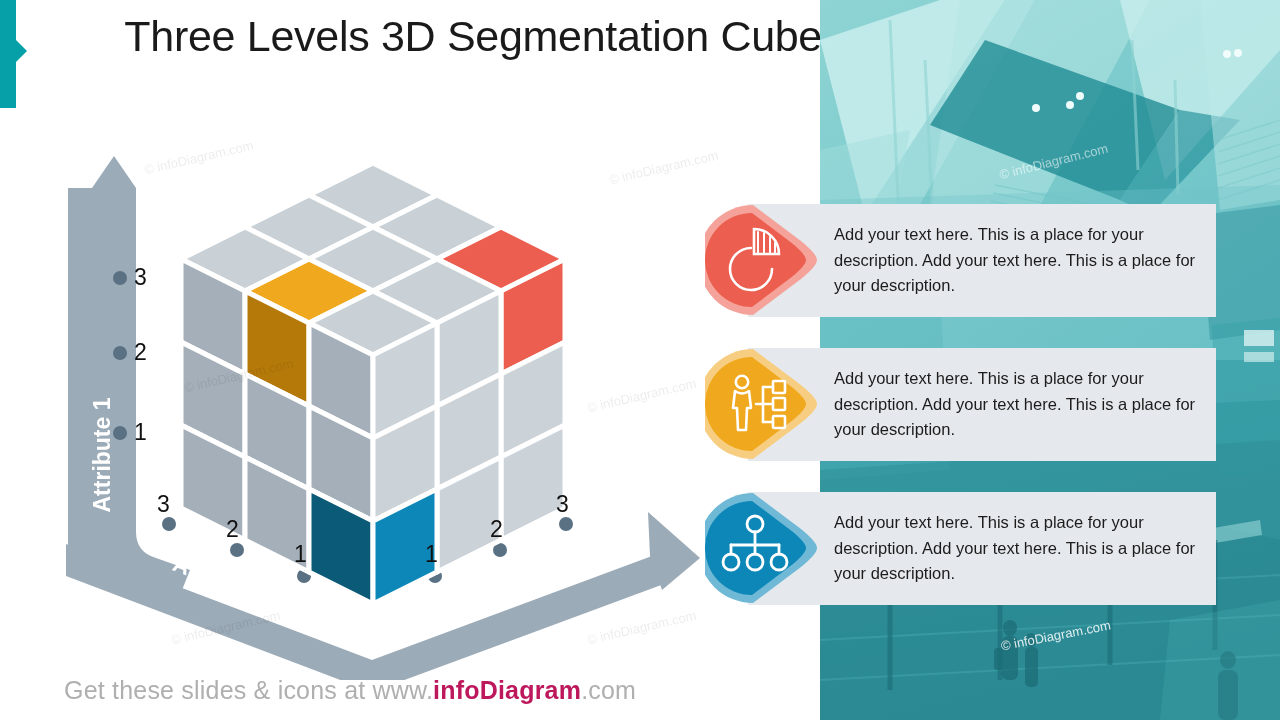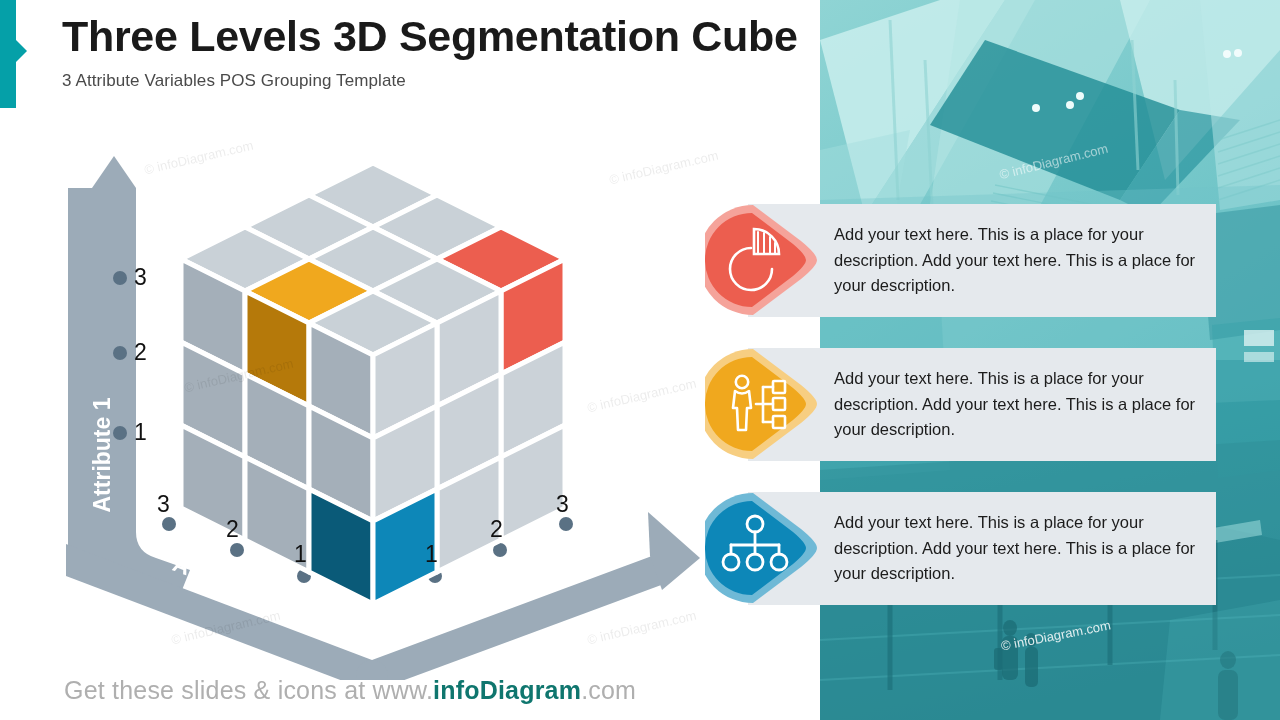--- a/index.html
+++ b/index.html
@@ -24,25 +24,26 @@
     width: 0; height: 0;
     border-top: 11px solid transparent;
     border-bottom: 11px solid transparent;
     border-left: 11px solid #05A0A8;
   }
 
   
   .header { position: absolute; left: 62px; top: 12px; width: 760px; }
   .title {
     font-size: 43px;
-    font-weight: 700;
+    font-weight: 400;
     color: #1a1a1a;
     letter-spacing: -0.3px;
     line-height: 1.15;
     white-space: nowrap;
+    text-align: right;
   }
   .subtitle {
     font-size: 17px;
     font-weight: 400;
     color: #4a4a4a;
     margin-top: 10px;
     letter-spacing: 0.1px;
   }
 
   
@@ -107,42 +108,41 @@
   
   .footer {
     position: absolute;
     left: 64px;
     top: 676px;
     font-size: 25px;
     font-weight: 300;
     color: #AFAFAF;
     letter-spacing: 0.2px;
   }
-  .footer b { font-weight: 700; color: #0f766e; }
+  .footer b { font-weight: 700; color: #be185d; }
 
   
   .wm {
     position: absolute;
     color: #000;
     opacity: 0.075;
     font-size: 13px;
     white-space: nowrap;
     pointer-events: none;
   }
   .wm-light { color: #fff; opacity: 0.75; }
 </style>
 </head>
 <body>
 
 <div class="accent-bar"></div>
 <div class="accent-tip"></div>
 
 <div class="header">
   <div class="title">Three Levels 3D Segmentation Cube</div>
-  <div class="subtitle">3 Attribute Variables POS Grouping Template</div>
 </div>
 
 <div class="photo-panel">
   <svg viewBox="0 0 460 720" xmlns="http://www.w3.org/2000/svg">
     <defs>
       <linearGradient id="pgTop" x1="0" y1="0" x2="0.4" y2="1">
         <stop offset="0" stop-color="#8FD4D4"></stop>
         <stop offset="1" stop-color="#58B9BE"></stop>
       </linearGradient>
       <linearGradient id="pgBot" x1="0" y1="0" x2="0.3" y2="1">

